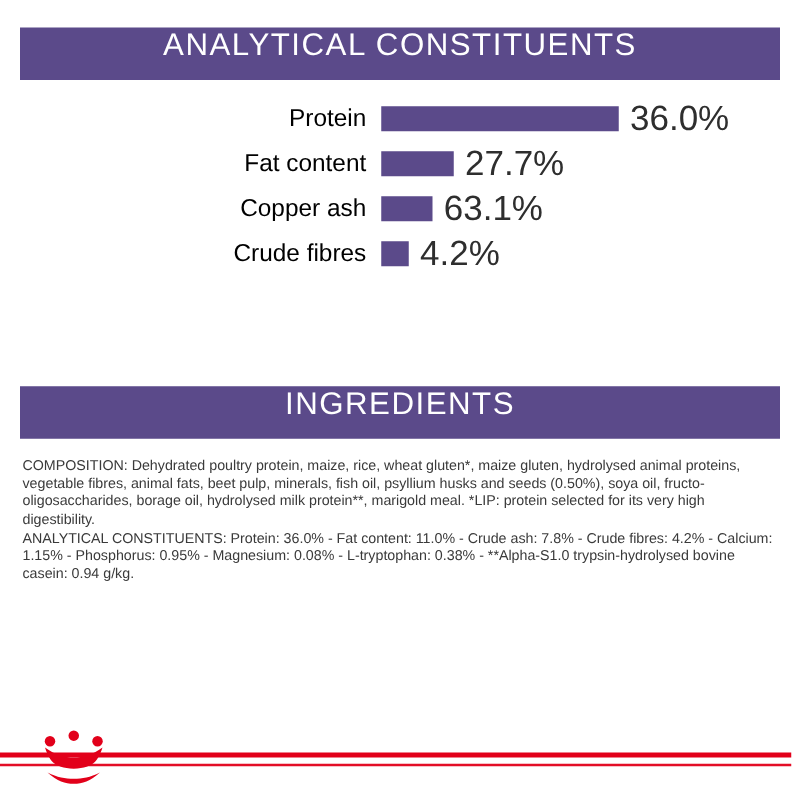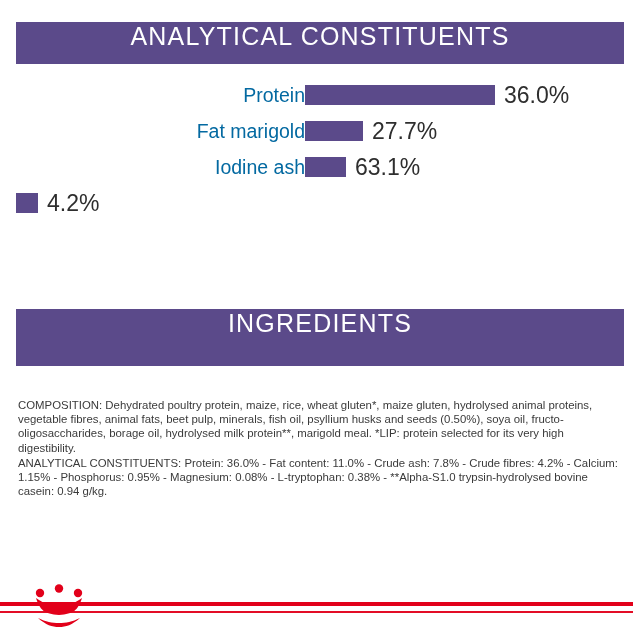--- a/index.html
+++ b/index.html
@@ -37,70 +37,70 @@
     letter-spacing: 1.2px;
     font-weight: normal;
     text-transform: uppercase;
   }
   #band-analytical {
     top: 22px;
     height: 42px;
   }
   #band-ingredients {
     top: 309px;
-    height: 57px;
+    height: 42px;
   }
 
   
   .chart {
     position: absolute;
     top: 78px;
     left: 16px;
     width: 608px;
     height: 190px;
   }
   .row {
     display: flex;
     align-items: center;
     height: 34px;
     margin-bottom: 2px;
   }
   .row-label {
     width: 289px;
     text-align: right;
+    padding-right: 12px;
     box-sizing: border-box;
     font-size: 19.5px;
-    color: #0369a1;
+    color: #000000;
   }
   .bar-wrap {
     display: flex;
     align-items: center;
     flex: 1;
   }
   .bar {
     height: 20px;
     background: #5b4a8a;
   }
   .bar-value {
-    font-size: 23px;
+    font-size: 28px;
     color: #2e2e2e;
     padding-left: 9px;
     white-space: nowrap;
   }
 
   
   .body-text {
     position: absolute;
     top: 366px;
     left: 18px;
     width: 604px;
     font-size: 11.4px;
     line-height: 14.2px;
     color: #3a3a3a;
-    margin-top: 32px;
   }
   .body-text p {
     margin: 0 0 1px 0;
   }
 
   
   .footer {
     position: absolute;
     left: 0;
     bottom: 0;
@@ -150,36 +150,37 @@
 
     <div class="row">
       <div class="row-label">Protein</div>
       <div class="bar-wrap">
         <div class="bar" style="width:190px"></div>
         <div class="bar-value">36.0%</div>
       </div>
     </div>
 
     <div class="row">
-      <div class="row-label">Fat marigold</div>
+      <div class="row-label">Fat content</div>
       <div class="bar-wrap">
         <div class="bar" style="width:58px"></div>
         <div class="bar-value">27.7%</div>
       </div>
     </div>
 
     <div class="row">
-      <div class="row-label">Iodine ash</div>
+      <div class="row-label">Copper ash</div>
       <div class="bar-wrap">
         <div class="bar" style="width:41px"></div>
         <div class="bar-value">63.1%</div>
       </div>
     </div>
 
     <div class="row">
+      <div class="row-label">Crude fibres</div>
       <div class="bar-wrap">
         <div class="bar" style="width:22px"></div>
         <div class="bar-value">4.2%</div>
       </div>
     </div>
 
     <div class="row">
     </div>
 
   </div>

